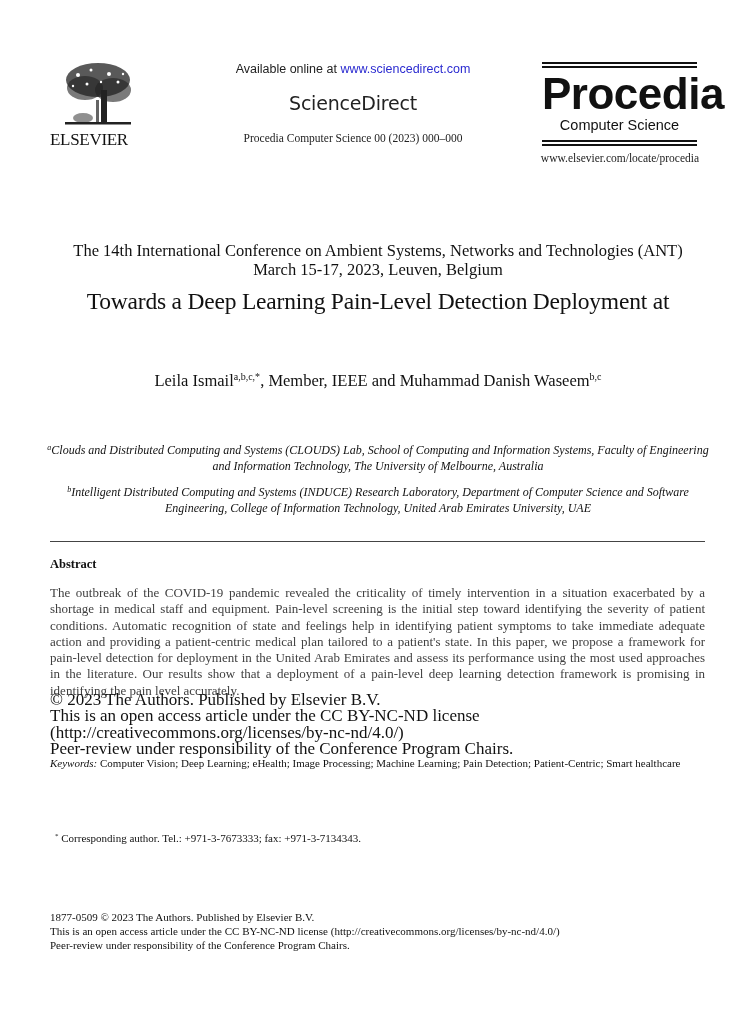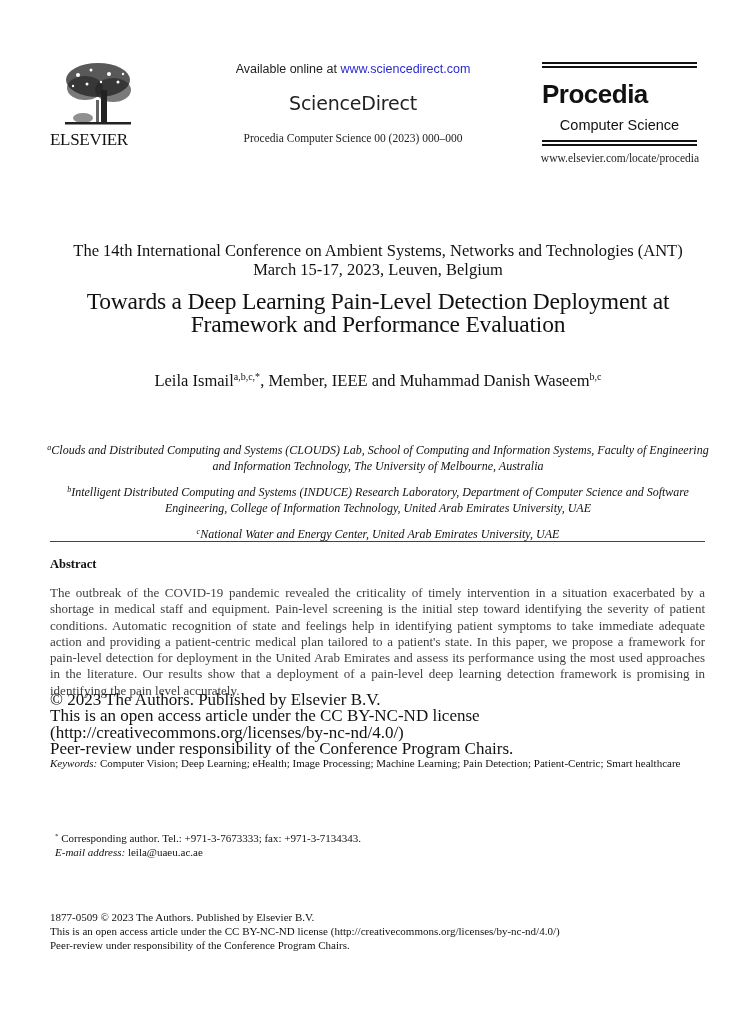--- a/index.html
+++ b/index.html
@@ -11,21 +11,21 @@
     .tree { position: absolute; left: 13px; top: 0; width: 70px; height: 68px; }
     .elsevier-word { position: absolute; left: 0; top: 70px; width: 95px; text-align: left; font-family: "Liberation Serif", serif; font-size: 17px; letter-spacing: -0.3px; color: #111; }
 
     .avail { left: 200px; top: 62px; width: 306px; text-align: center; font-family: "Liberation Sans", sans-serif; font-size: 12.5px; color: #222; }
     .avail a { color: #2a2ad0; text-decoration: none; }
     .sd { left: 200px; top: 92px; width: 306px; text-align: center; font-family: "DejaVu Sans", sans-serif; font-size: 19px; color: #222; letter-spacing: -0.2px; }
     .journal-ref { left: 200px; top: 132px; width: 306px; text-align: center; font-size: 11.5px; color: #222; }
 
     .procedia-box { left: 542px; top: 62px; width: 155px; height: 84px; }
     .rule-double { position: absolute; left: 0; width: 155px; height: 6px; border-top: 2.5px solid #111; border-bottom: 2px solid #111; box-sizing: border-box; }
-    .procedia-word { position: absolute; left: 0; top: 12px; width: 155px; text-align: left; font-family: "Liberation Sans", sans-serif; font-weight: bold; font-size: 26px; letter-spacing: -0.5px; color: #111; line-height: 40px; }
+    .procedia-word { position: absolute; left: 0; top: 12px; width: 155px; text-align: right; font-family: "Liberation Sans", sans-serif; font-weight: bold; font-size: 44px; letter-spacing: -0.5px; color: #111; line-height: 40px; }
     .procedia-sub { position: absolute; left: 0; top: 55px; width: 155px; text-align: center; font-family: "Liberation Sans", sans-serif; font-size: 14.5px; color: #111; }
     .els-url { left: 520px; top: 152px; width: 200px; text-align: center; font-size: 11.5px; color: #222; }
 
     
     .conf { left: 30px; top: 241px; width: 696px; text-align: center; font-size: 16.5px; line-height: 19px; color: #111; }
     .title { left: 30px; top: 290px; width: 696px; text-align: center; font-size: 23.5px; line-height: 23px; color: #111; letter-spacing: -0.2px; }
     .authors { left: 30px; top: 371px; width: 696px; text-align: center; font-size: 16.5px; color: #111; }
     .authors sup { font-size: 10px; vertical-align: 6px; }
 
     .affils { left: 30px; top: 432px; width: 696px; text-align: center; font-style: italic; font-size: 12px; line-height: 16px; color: #111; }
@@ -89,50 +89,47 @@
 </div>
 <div class="abs els-url">www.elsevier.com/locate/procedia</div>
 
 <div class="abs conf">
   <div>The 14th International Conference on Ambient Systems, Networks and Technologies (ANT)</div>
   <div>March 15-17, 2023, Leuven, Belgium</div>
 </div>
 
 <div class="abs title">
   <div>Towards a Deep Learning Pain-Level Detection Deployment at</div>
-  <div>Framework and Performance Evaluation</div>
 </div>
 
 <div class="abs authors">
   <span>Leila Ismail</span><sup>a,b,c,*</sup><span>, Member, IEEE and Muhammad Danish Waseem</span><sup>b,c</sup>
 </div>
 
 <div class="abs affils">
   <p class="aff"><sup>a</sup><span>Clouds and Distributed Computing and Systems (CLOUDS) Lab, School of Computing and Information Systems, Faculty of Engineering and Information Technology, The University of Melbourne, Australia</span></p>
   <p class="aff"><sup>b</sup><span>Intelligent Distributed Computing and Systems (INDUCE) Research Laboratory, Department of Computer Science and Software Engineering, College of Information Technology, United Arab Emirates University, UAE</span></p>
-  <p class="aff aff-c"><sup>c</sup><span>National Water and Energy Center, United Arab Emirates University, UAE</span></p>
 </div>
 
 <div class="abs sep"></div>
 
 <div class="abs abstract-h">Abstract</div>
 <div class="abs abstract">The outbreak of the COVID-19 pandemic revealed the criticality of timely intervention in a situation exacerbated by a shortage in medical staff and equipment.  Pain-level screening is the initial step toward identifying the severity of patient conditions.  Automatic recognition of state and feelings help in identifying patient symptoms to take immediate adequate action and providing a patient-centric medical plan tailored to a patient's state.  In this paper, we propose a framework for pain-level detection for deployment in the United Arab Emirates and assess its performance using the most used approaches in the literature.  Our results show that a deployment of a pain-level deep learning detection framework is promising in identifying the pain level accurately.</div>
 
 <div class="abs copyright">
   <div>© 2023 The Authors. Published by Elsevier B.V.</div>
   <div>This is an open access article under the CC BY-NC-ND license (http://creativecommons.org/licenses/by-nc-nd/4.0/)</div>
   <div>Peer-review under responsibility of the Conference Program Chairs.</div>
 </div>
 
 <div class="abs keywords">
   <i>Keywords:</i><span> Computer Vision; Deep Learning; eHealth; Image Processing; Machine Learning; Pain Detection; Patient-Centric; Smart healthcare</span>
 </div>
 
 <div class="abs footnote">
   <div><sup>*</sup><span> Corresponding author. Tel.: +971-3-7673333; fax: +971-3-7134343.</span></div>
-  <div><i>E-mail address:</i><span> leila@uaeu.ac.ae</span></div>
 </div>
 
 <div class="abs bottom">
   <div>1877-0509 © 2023 The Authors. Published by Elsevier B.V.</div>
   <div>This is an open access article under the CC BY-NC-ND license (http://creativecommons.org/licenses/by-nc-nd/4.0/)</div>
   <div>Peer-review under responsibility of the Conference Program Chairs.</div>
 </div>
 
 </body></html>

